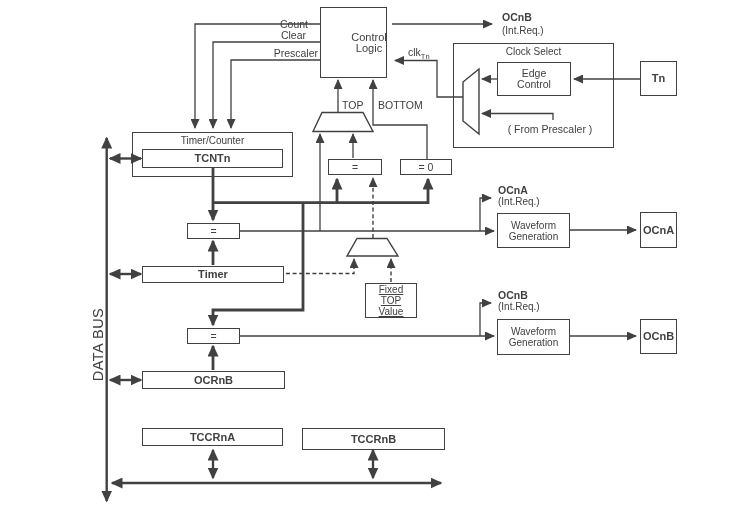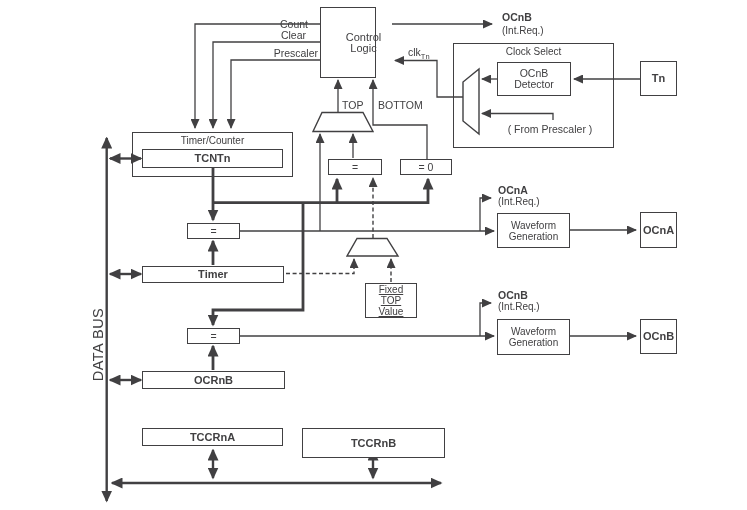--- a/index.html
+++ b/index.html
@@ -82,30 +82,30 @@
       <path d="M373,450 V478" marker-start="url(#aht)" marker-end="url(#aht)"></path>
     </g>
 
     <g fill="#ffffff" stroke="#414042" stroke-width="1.4">
       <polygon points="322,112.5 363,112.5 373,131.5 313,131.5"></polygon>
       <polygon points="357,238.5 387,238.5 398,256 347,256"></polygon>
       <polygon points="479,69 479,134 463,121 463,82"></polygon>
     </g>
   </svg>
 
-  <div class="box" style="left:320px;top:7px;width:56px;height:71px;font-size:11px;padding-left:31px;">
+  <div class="box" style="left:320px;top:7px;width:67px;height:71px;font-size:11px;padding-left:31px;">
     <span>Control Logic</span>
   </div>
 
   <div class="box frame" style="left:453px;top:43px;width:161px;height:105px;">
     <span class="frame-title">Clock Select</span>
   </div>
 
   <div class="box" style="left:497px;top:62px;width:74px;height:34px;">
-    <span class="wrap54">OCnB Detector</span>
+    <span class="wrap54">Edge Control</span>
   </div>
 
   <div class="box b" style="left:640px;top:61px;width:37px;height:35px;">
     <span>Tn</span>
   </div>
 
   <div class="box frame" style="left:132px;top:132px;width:161px;height:45px;">
     <span class="frame-title">Timer/Counter</span>
   </div>
 
@@ -138,21 +138,21 @@
   </div>
 
   <div class="box b" style="left:142px;top:371px;width:143px;height:18px;">
     <span>OCRnB</span>
   </div>
 
   <div class="box b" style="left:142px;top:428px;width:141px;height:18px;align-items:center;">
     <span>TCCRnA</span>
   </div>
 
-  <div class="box b" style="left:302px;top:428px;width:143px;height:30px;">
+  <div class="box b" style="left:302px;top:428px;width:143px;height:22px;">
     <span>TCCRnB</span>
   </div>
 
   <div class="box" style="left:497px;top:213px;width:73px;height:35px;font-size:10px;">
     <span>Waveform Generation</span>
   </div>
 
   <div class="box b" style="left:640px;top:212px;width:37px;height:36px;">
     <span>OCnA</span>
   </div>

